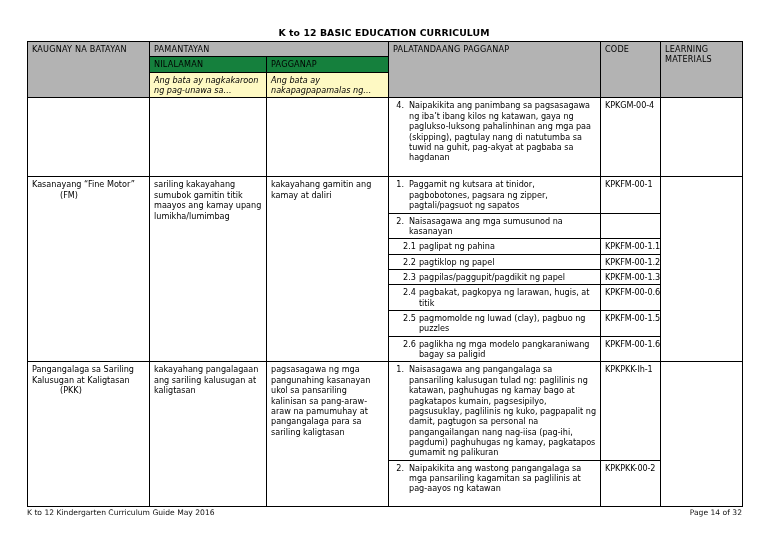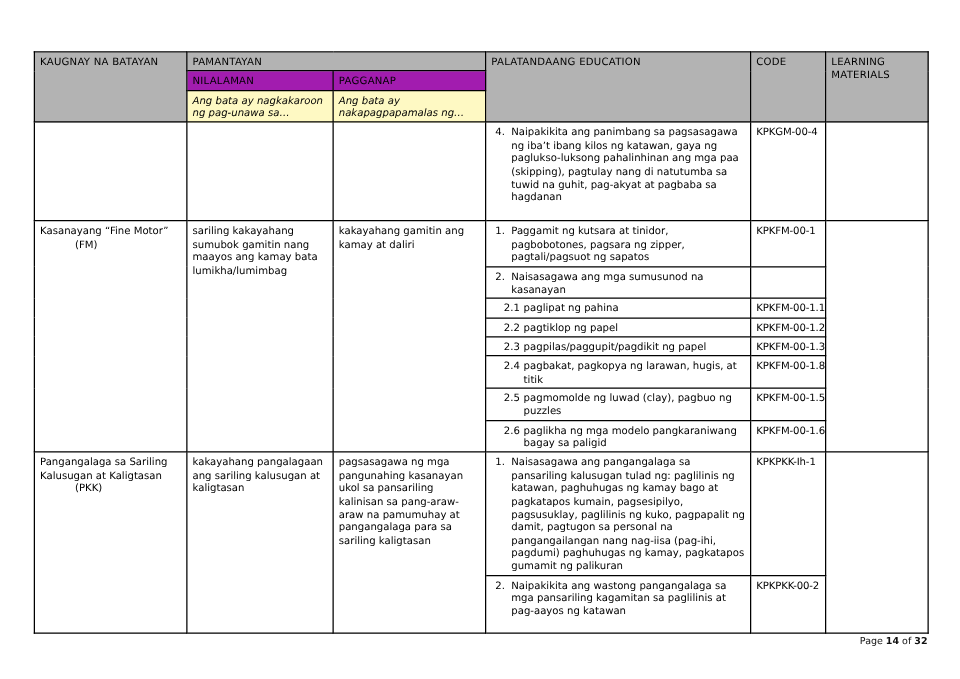--- a/index.html
+++ b/index.html
@@ -50,21 +50,21 @@
   .hdr {
     background: #b3b3b3;
     font-weight: bold;
     text-align: center;
     vertical-align: middle;
     font-size: 8.6px;
     letter-spacing: 0.2px;
     margin-top: 44px;
   }
   .hdr-sub {
-    background: #a21caf;
+    background: #15803d;
     font-weight: bold;
     text-align: center;
     vertical-align: middle;
     font-size: 8.6px;
     letter-spacing: 0.2px;
   }
   .hdr-italic {
     background: #fef9c3;
     font-style: italic;
     font-weight: normal;
@@ -119,43 +119,44 @@
     font-size: 7.6px;
     color: #111;
   }
   .footer-right {
     position: absolute;
     right: 26px;
     top: 508px;
     font-size: 7.6px;
     color: #111;
   }
-  .footer-right b { font-weight: bold; }
+  .footer-right b { font-weight: normal; }
   .nowrapcode { white-space: nowrap; }
 </style>
 </head>
 <body>
 
 <div class="page">
 
+  <div class="doc-title">K to 12 BASIC EDUCATION CURRICULUM</div>
 
   <table class="curriculum">
     <colgroup>
       <col style="width:122px">
       <col style="width:117px">
       <col style="width:122px">
       <col style="width:212px">
       <col style="width:60px">
       <col style="width:82px">
     </colgroup>
     <thead>
       <tr>
         <th class="hdr" rowspan="3">KAUGNAY NA BATAYAN</th>
         <th class="hdr" colspan="2">PAMANTAYAN</th>
-        <th class="hdr" rowspan="3">PALATANDAANG EDUCATION</th>
+        <th class="hdr" rowspan="3">PALATANDAANG PAGGANAP</th>
         <th class="hdr" rowspan="3">CODE</th>
         <th class="hdr" rowspan="3">LEARNING MATERIALS</th>
       </tr>
       <tr>
         <th class="hdr-sub">NILALAMAN</th>
         <th class="hdr-sub">PAGGANAP</th>
       </tr>
       <tr>
         <th class="hdr-italic" style="height:23px">Ang bata ay nagkakaroon ng pag-unawa sa…</th>
         <th class="hdr-italic">Ang bata ay nakapagpapamalas ng…</th>
@@ -176,21 +177,21 @@
           </div>
         </td>
         <td class="code-cell nowrapcode">KPKGM-00-4</td>
         <td></td>
       </tr>
 
       <tr>
         <td class="domain-cell" rowspan="8" style="height:36px">
           <span>Kasanayang “Fine Motor”</span><span class="abbr"> (FM)</span>
         </td>
-        <td class="plain-cell" rowspan="8">sariling kakayahang sumubok gamitin nang maayos ang kamay bata lumikha/lumimbag</td>
+        <td class="plain-cell" rowspan="8">sariling kakayahang sumubok gamitin titik maayos ang kamay upang lumikha/lumimbag</td>
         <td class="plain-cell" rowspan="8">kakayahang gamitin ang kamay at daliri</td>
         <td class="plain-cell">
           <div class="numlist">
             <div class="numrow">
               <span class="num">1.</span>
               <span class="txt">Paggamit ng kutsara at tinidor, pagbobotones, pagsara ng zipper, pagtali/pagsuot ng sapatos</span>
             </div>
           </div>
         </td>
         <td class="code-cell nowrapcode">KPKFM-00-1</td>
@@ -247,21 +248,21 @@
 
       <tr>
         <td class="plain-cell">
           <div class="numlist sublist">
             <div class="numrow">
               <span class="num">2.4</span>
               <span class="txt">pagbakat, pagkopya ng larawan, hugis, at titik</span>
             </div>
           </div>
         </td>
-        <td class="code-cell nowrapcode">KPKFM-00-1.8</td>
+        <td class="code-cell nowrapcode">KPKFM-00-0.6</td>
       </tr>
 
       <tr>
         <td class="plain-cell">
           <div class="numlist sublist">
             <div class="numrow">
               <span class="num">2.5</span>
               <span class="txt">pagmomolde ng luwad (clay), pagbuo ng puzzles</span>
             </div>
           </div>
@@ -307,16 +308,17 @@
               <span class="txt">Naipakikita ang wastong pangangalaga sa mga pansariling kagamitan sa paglilinis at pag-aayos ng katawan</span>
             </div>
           </div>
         </td>
         <td class="code-cell nowrapcode">KPKPKK-00-2</td>
       </tr>
 
     </tbody>
   </table>
 
+  <div class="footer-left">K to 12 Kindergarten Curriculum Guide May 2016</div>
 
   <div class="footer-right"><span>Page </span><b>14</b><span> of </span><b>32</b></div>
 
 </div>
 
 </body></html>

